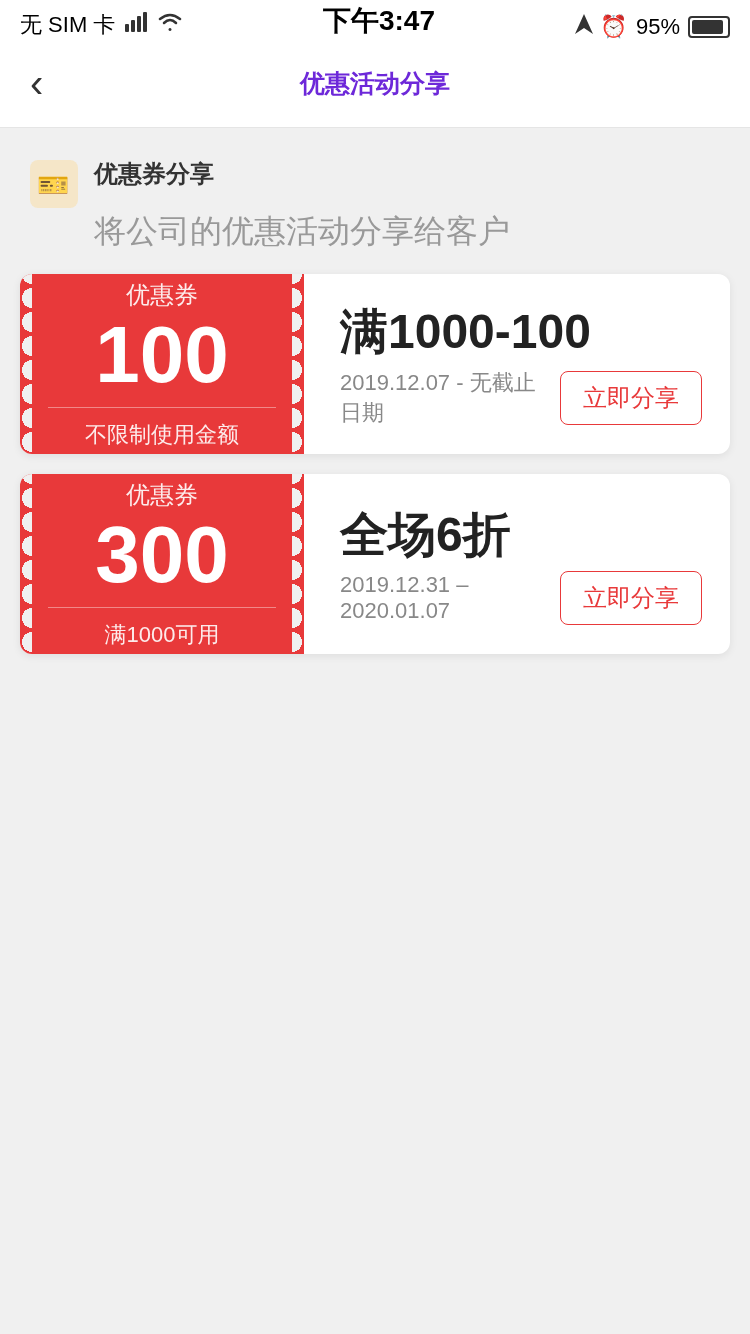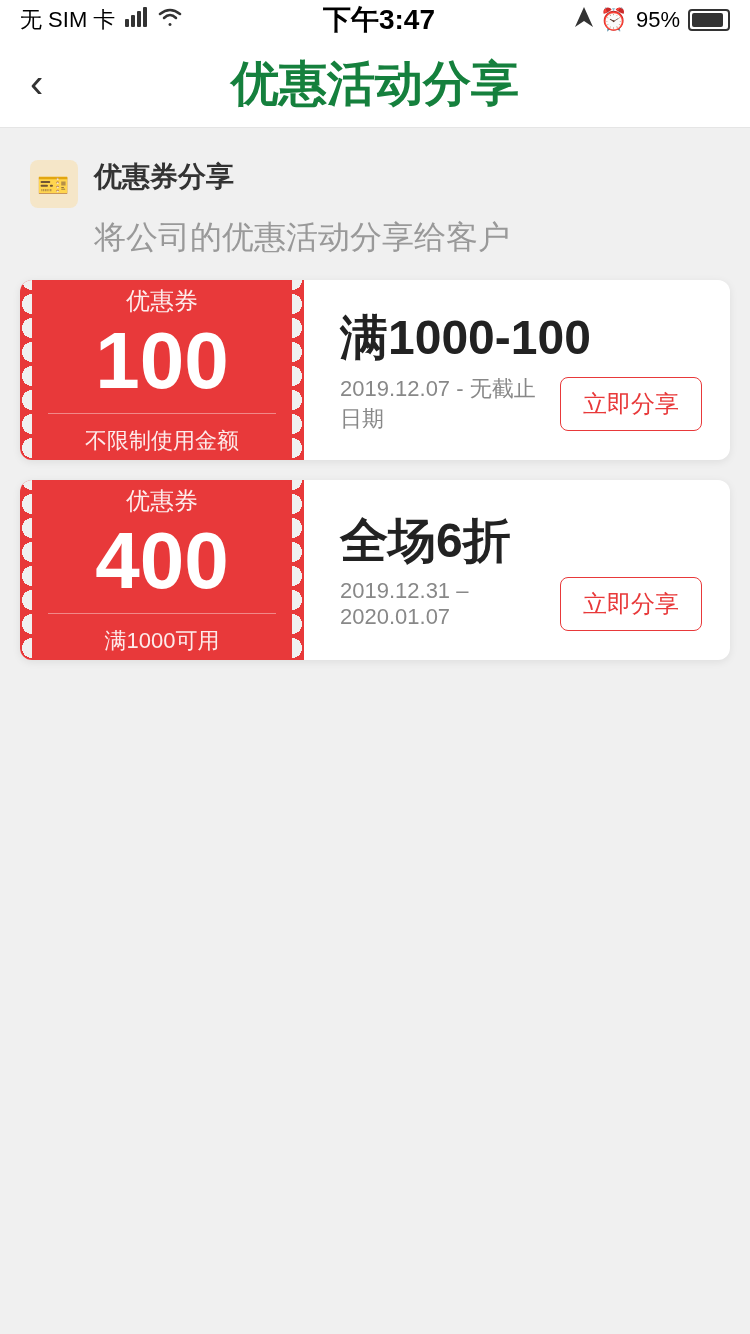--- a/index.html
+++ b/index.html
@@ -11,21 +11,21 @@
       font-family: -apple-system, "PingFang SC", "Helvetica Neue", Arial, sans-serif;
       font-size: 28px;
     }
 
     
     .status-bar {
       width: 100%;
       height: 40px;
       background: #fff;
       display: flex;
-      align-items: center;
+      align-items: flex-end;
       justify-content: space-between;
       padding: 0 20px;
       font-size: 24px;
       font-weight: 500;
     }
     .status-left {
       display: flex;
       align-items: center;
       gap: 10px;
       font-size: 22px;
@@ -71,42 +71,42 @@
     .nav-back {
       position: absolute;
       left: 30px;
       font-size: 40px;
       color: #333;
       cursor: pointer;
       display: flex;
       align-items: center;
     }
     .nav-title {
-      font-size: 48px;
+      font-size: 25px;
       font-weight: 600;
-      color: #15803d;
+      color: #6d28d9;
     }
 
     
     .section-header {
       background: #f0f0f0;
       padding: 30px 30px 20px 30px;
       display: flex;
       align-items: flex-start;
       gap: 16px;
     }
     .section-icon {
       width: 48px;
       height: 48px;
       flex-shrink: 0;
       margin-top: 2px;
     }
     .section-text {}
     .section-title {
-      font-size: 28px;
+      font-size: 24px;
       font-weight: 600;
       color: #333;
     }
     .section-subtitle {
       font-size: 32px;
       color: #999;
       margin-top: 20px;
     }
 
     
@@ -300,21 +300,21 @@
       <div class="coupon-meta">
         <div class="coupon-date">2019.12.07 - 无截止日期</div>
         <button class="share-btn">立即分享</button>
       </div>
     </div>
   </div>
 
   <div class="coupon-card">
     <div class="coupon-left">
       <div class="coupon-type-label">优惠券</div>
-      <div class="coupon-amount">400</div>
+      <div class="coupon-amount">300</div>
       <div class="coupon-divider"></div>
       <div class="coupon-condition">满1000可用</div>
     </div>
     <div class="coupon-right">
       <div class="coupon-name">全场6折</div>
       <div class="coupon-meta">
         <div class="coupon-date">2019.12.31 – 2020.01.07</div>
         <button class="share-btn">立即分享</button>
       </div>
     </div>

